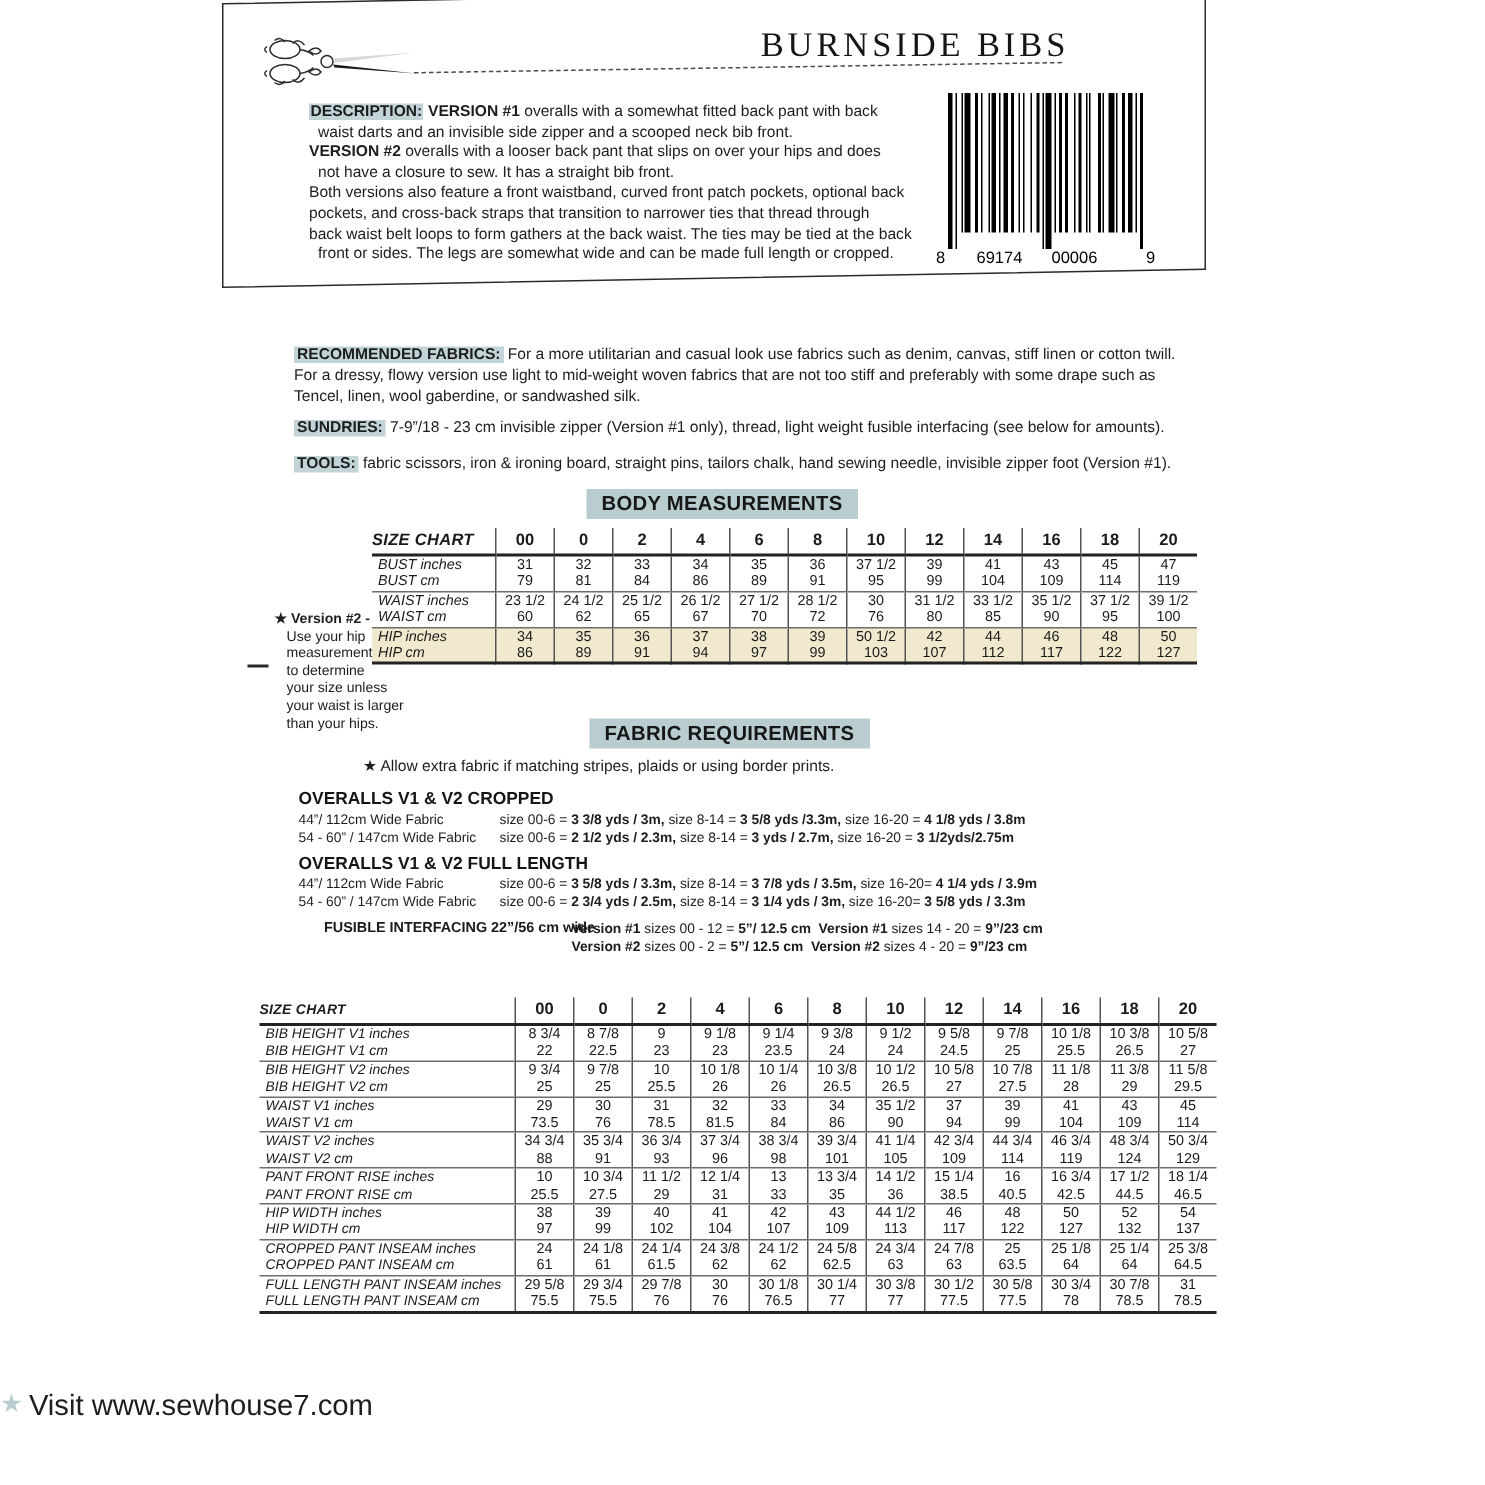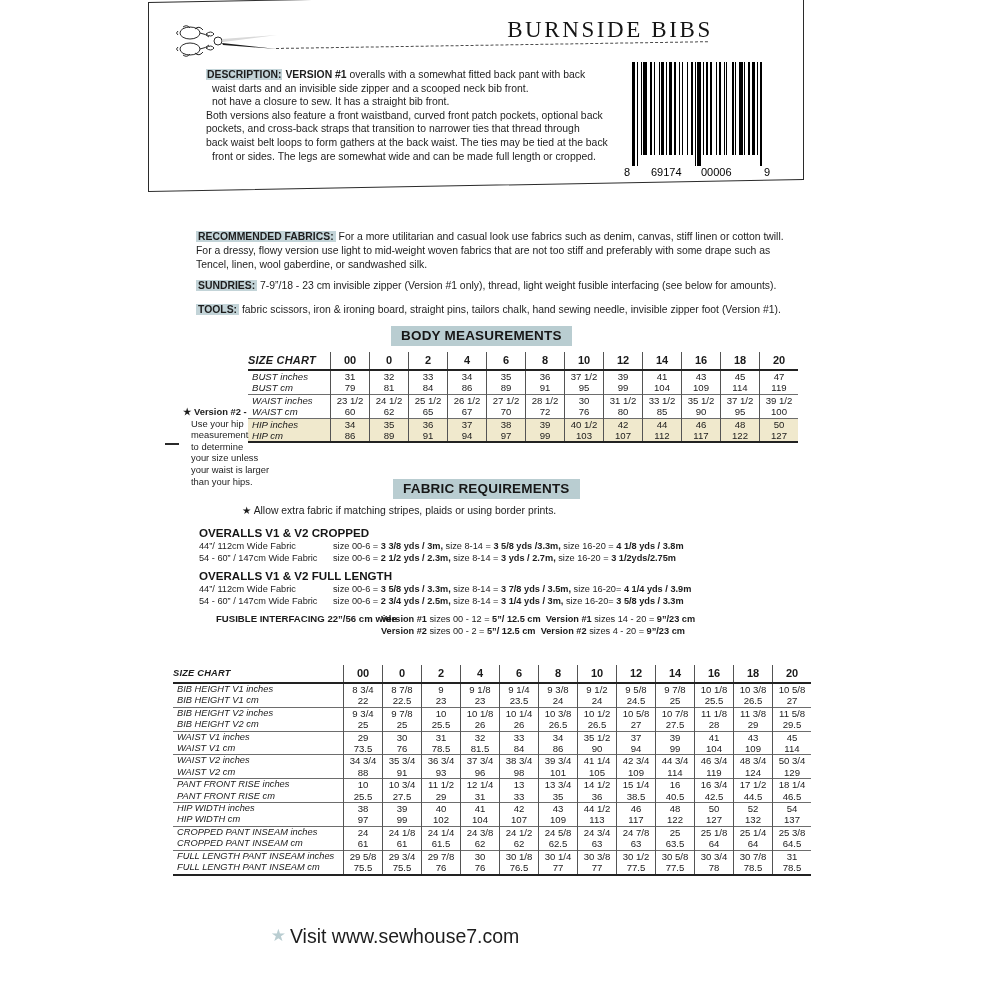--- a/index.html
+++ b/index.html
@@ -112,21 +112,21 @@
   .fuse-row{position:absolute;font-size:9.2px;line-height:12.6px;white-space:nowrap;}
   .note-star{position:absolute;font-size:10.4px;color:#1d1d1d;margin-left:14px;}
 
   
   #fin-table{left:173px;top:665px;}
   #fin-table td.lab{width:166px;font-size:9.3px;}
   #fin-table td.d{width:38px;}
 
   
   .footer{
-    position:absolute;left:0;top:925px;width:790px;text-align:center;
+    position:absolute;left:0;top:925px;width:790px;
     font-size:19.5px;color:#1d1d1d;
   }
   .footer .star{color:#b9cdd1;font-size:17px;vertical-align:2px;margin-right:4px;}
 </style>
 </head>
 <body>
 
 <div class="page">
 
   <div class="top-panel"></div>
@@ -149,20 +149,21 @@
       </g>
       <path d="M49 15 L104 11 L50 18 Z" fill="#d9d9d9"></path>
       <path d="M49 19 L104 25 L50 21 Z" fill="#1b1b1b"></path>
     </svg>
     <div class="dashline"></div>
 
     <div class="desc">
       <p><span class="hl b">DESCRIPTION:</span>
          <span class="b">VERSION #1</span><span> overalls with a somewhat fitted back pant with back</span></p>
       <p class="ind"><span>waist darts and an invisible side zipper and a scooped neck bib front.</span></p>
+      <p><span class="b">VERSION #2</span><span> overalls with a looser back pant that slips on over your hips and does</span></p>
       <p class="ind"><span>not have a closure to sew. It has a straight bib front.</span></p>
       <p><span>Both versions also feature a front waistband, curved front patch pockets, optional back</span></p>
       <p><span>pockets, and cross-back straps that transition to narrower ties that thread through</span></p>
       <p><span>back waist belt loops to form gathers at the back waist. The ties may be tied at the back</span></p>
       <p class="ind"><span>front or sides. The legs are somewhat wide and can be made full length or cropped.</span></p>
     </div>
 
     <div class="barcode-wrap">
       <div class="bc-bars" id="bc-bars">
           <span style="left: 0px; width: 3.48px;"></span>
@@ -371,21 +372,21 @@
           </td>
           <td class="d vsep cellpair thin-top">
             <div>38</div>
             <div>97</div>
           </td>
           <td class="d vsep cellpair thin-top">
             <div>39</div>
             <div>99</div>
           </td>
           <td class="d vsep cellpair thin-top">
-            <div>40 1/2</div>
+            <div>50 1/2</div>
             <div>103</div>
           </td>
           <td class="d vsep cellpair thin-top">
             <div>42</div>
             <div>107</div>
           </td>
           <td class="d vsep cellpair thin-top">
             <div>44</div>
             <div>112</div>
           </td>

